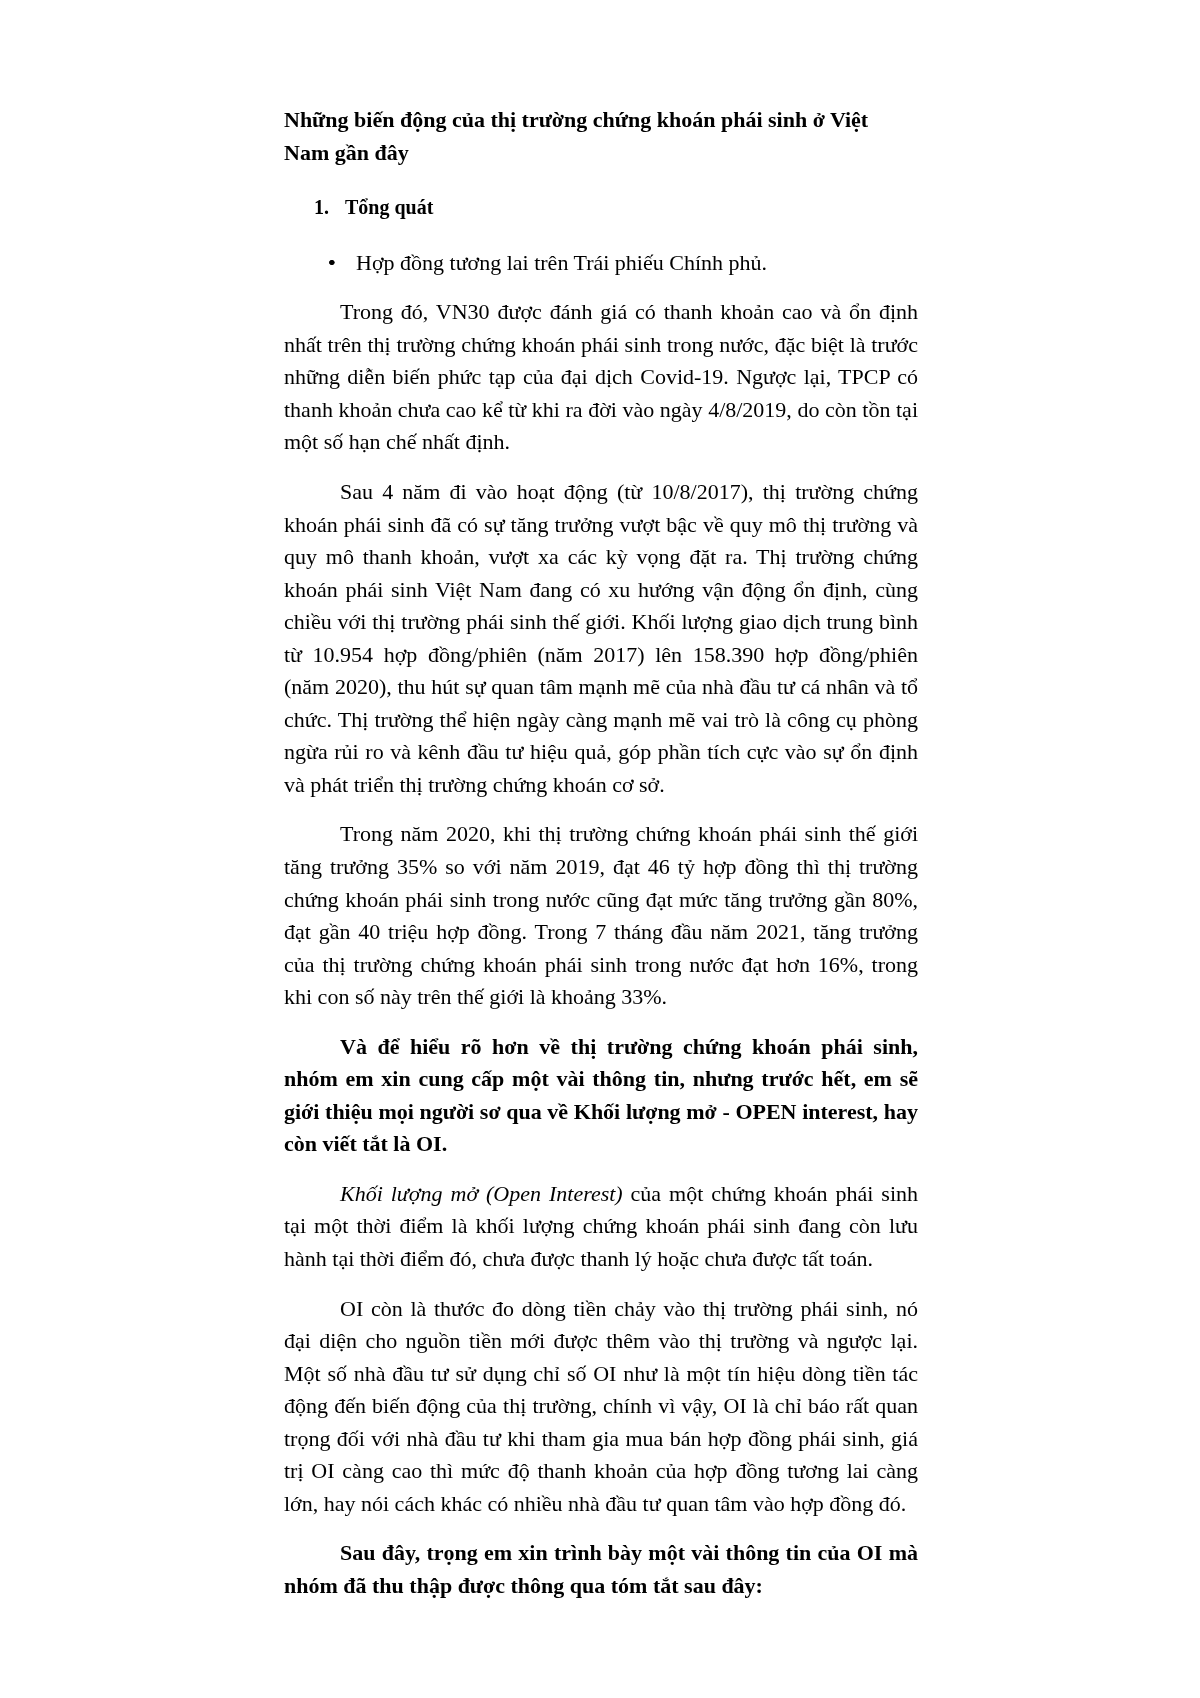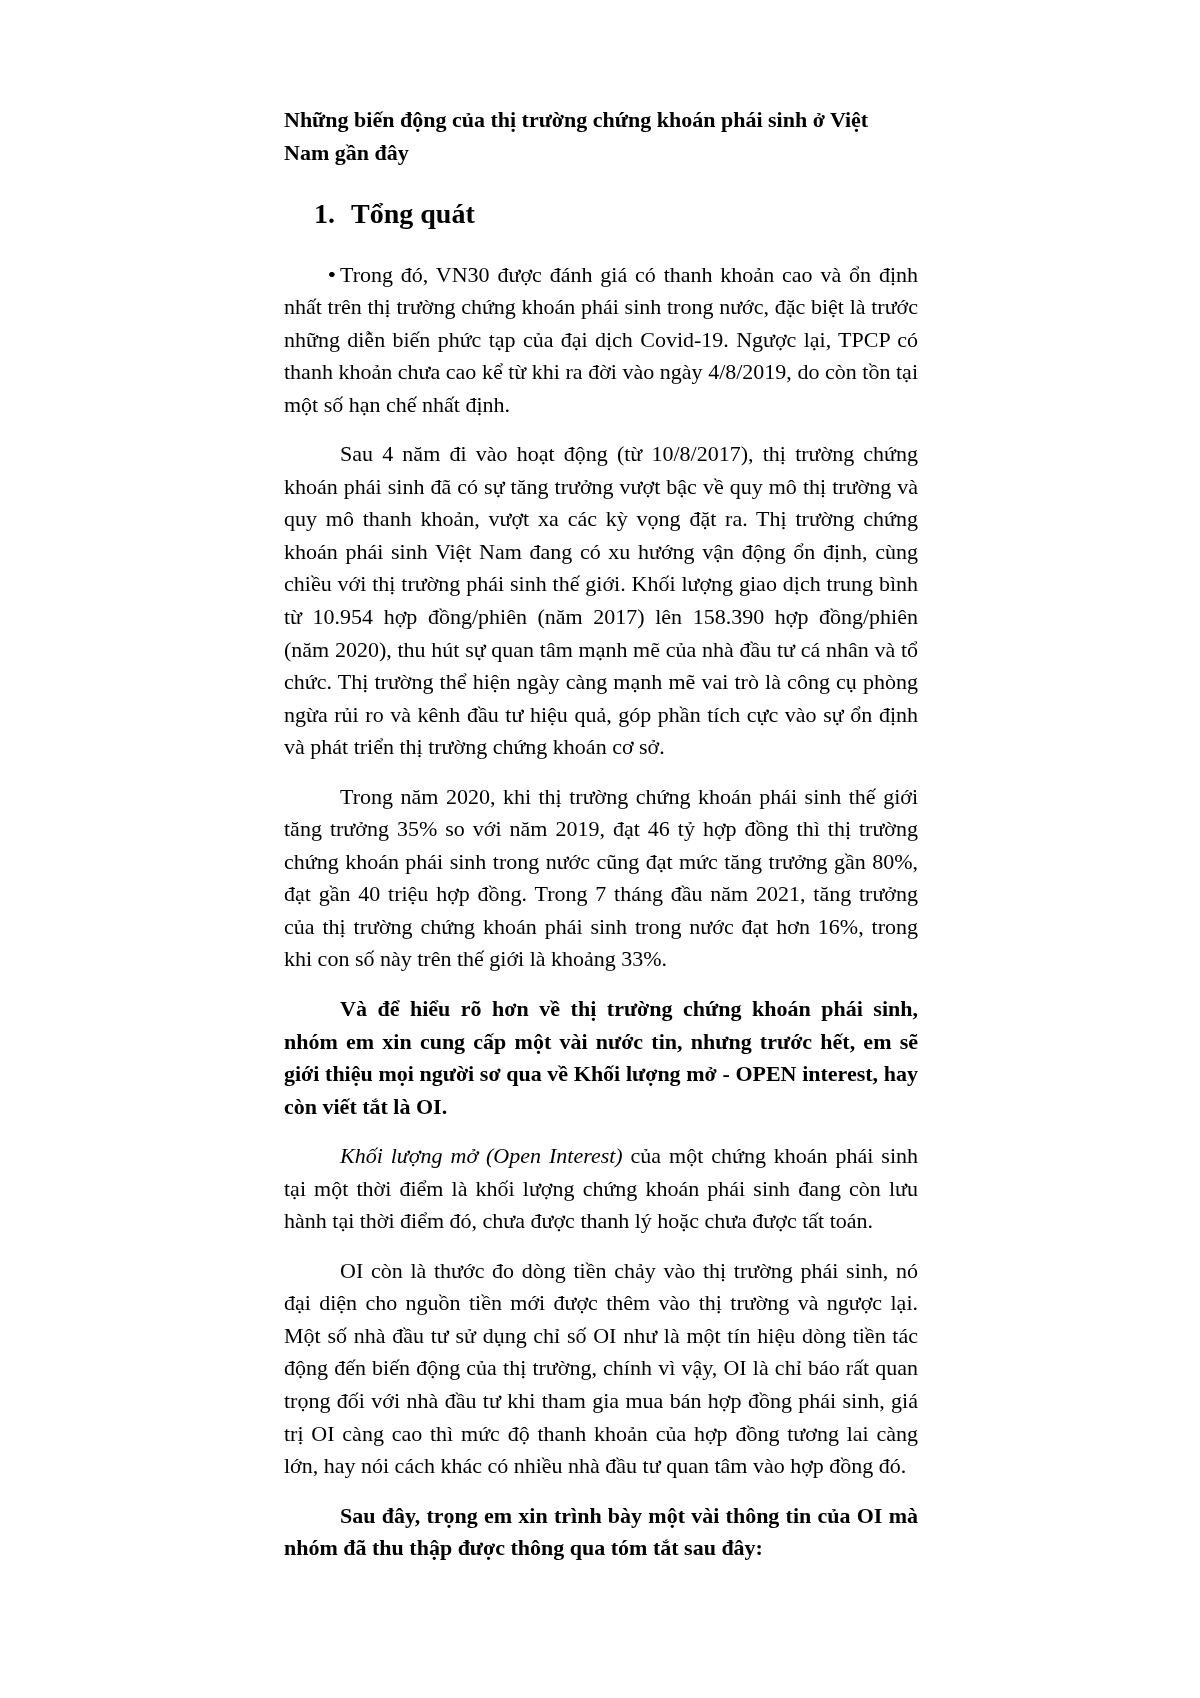--- a/index.html
+++ b/index.html
@@ -20,21 +20,21 @@
     color: #000000;
   }
   .doc-title {
     font-weight: bold;
     font-size: 22px;
     margin: 0 0 24px 0;
     text-align: left;
   }
   .section-heading {
     font-weight: bold;
-    font-size: 28px;
+    font-size: 20px;
     margin: 0 0 24px 30px;
   }
   .section-heading .num {
     display: inline-block;
     margin-right: 16px;
   }
   .para {
     margin: 0 0 17px 0;
     text-align: justify;
     text-indent: 56px;
@@ -67,31 +67,31 @@
   <h2 class="section-heading">
     <span class="num">1.</span><span>Tổng quát</span>
   </h2>
 
 
   <ul class="bullets">
     <li>
       <span class="bullet-mark">•</span>
     </li>
     <li>
-      <span class="bullet-mark">•</span>
+      <span class="bullet-mark">•</span><span>Hợp đồng tương lai trên Trái phiếu Chính phủ.</span>
     </li>
   </ul>
 
   <p class="para">Trong đó, VN30 được đánh giá có thanh khoản cao và ổn định nhất trên thị trường chứng khoán phái sinh trong nước, đặc biệt là trước những diễn biến phức tạp của đại dịch Covid-19. Ngược lại, TPCP có thanh khoản chưa cao kể từ khi ra đời vào ngày 4/8/2019, do còn tồn tại một số hạn chế nhất định.</p>
 
   <p class="para">Sau 4 năm đi vào hoạt động (từ 10/8/2017), thị trường chứng khoán phái sinh đã có sự tăng trưởng vượt bậc về quy mô thị trường và quy mô thanh khoản, vượt xa các kỳ vọng đặt ra. Thị trường chứng khoán phái sinh Việt Nam đang có xu hướng vận động ổn định, cùng chiều với thị trường phái sinh thế giới. Khối lượng giao dịch trung bình từ 10.954 hợp đồng/phiên (năm 2017) lên 158.390 hợp đồng/phiên (năm 2020), thu hút sự quan tâm mạnh mẽ của nhà đầu tư cá nhân và tổ chức. Thị trường thể hiện ngày càng mạnh mẽ vai trò là công cụ phòng ngừa rủi ro và kênh đầu tư hiệu quả, góp phần tích cực vào sự ổn định và phát triển thị trường chứng khoán cơ sở.</p>
 
   <p class="para">Trong năm 2020, khi thị trường chứng khoán phái sinh thế giới tăng trưởng 35% so với năm 2019, đạt 46 tỷ hợp đồng thì thị trường chứng khoán phái sinh trong nước cũng đạt mức tăng trưởng gần 80%, đạt gần 40 triệu hợp đồng. Trong 7 tháng đầu năm 2021, tăng trưởng của thị trường chứng khoán phái sinh trong nước đạt hơn 16%, trong khi con số này trên thế giới là khoảng 33%.</p>
 
-  <p class="para bold">Và để hiểu rõ hơn về thị trường chứng khoán phái sinh, nhóm em xin cung cấp một vài nước tin, nhưng trước hết, em sẽ giới thiệu mọi người sơ qua về Khối lượng mở - OPEN interest, hay còn viết tắt là OI.</p>
+  <p class="para bold">Và để hiểu rõ hơn về thị trường chứng khoán phái sinh, nhóm em xin cung cấp một vài thông tin, nhưng trước hết, em sẽ giới thiệu mọi người sơ qua về Khối lượng mở - OPEN interest, hay còn viết tắt là OI.</p>
 
   <p class="para">
     <span class="italic">Khối lượng mở (Open Interest)</span><span> của một chứng khoán phái sinh tại một thời điểm là khối lượng chứng khoán phái sinh đang còn lưu hành tại thời điểm đó, chưa được thanh lý hoặc chưa được tất toán.</span>
   </p>
 
   <p class="para">OI còn là thước đo dòng tiền chảy vào thị trường phái sinh, nó đại diện cho nguồn tiền mới được thêm vào thị trường và ngược lại. Một số nhà đầu tư sử dụng chỉ số OI như là một tín hiệu dòng tiền tác động đến biến động của thị trường, chính vì vậy, OI là chỉ báo rất quan trọng đối với nhà đầu tư khi tham gia mua bán hợp đồng phái sinh, giá trị OI càng cao thì mức độ thanh khoản của hợp đồng tương lai càng lớn, hay nói cách khác có nhiều nhà đầu tư quan tâm vào hợp đồng đó.</p>
 
   <p class="para bold">Sau đây, trọng em xin trình bày một vài thông tin của OI mà nhóm đã thu thập được thông qua tóm tắt sau đây:</p>
 
 

